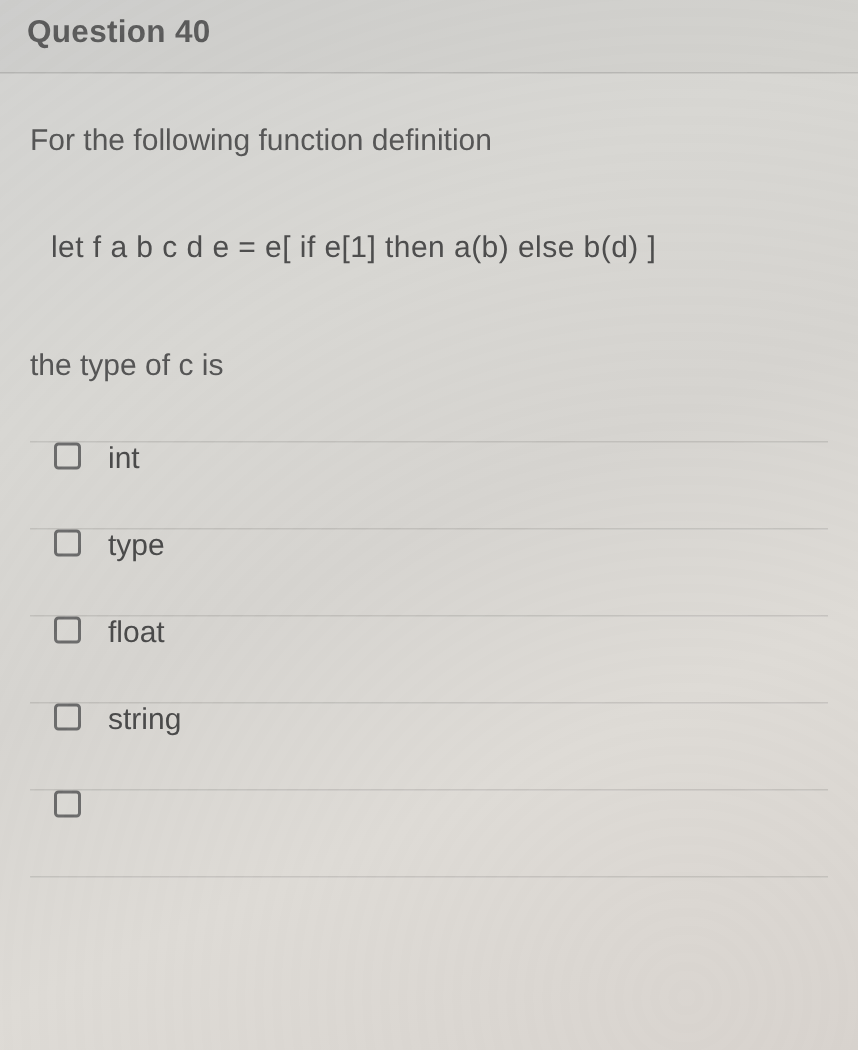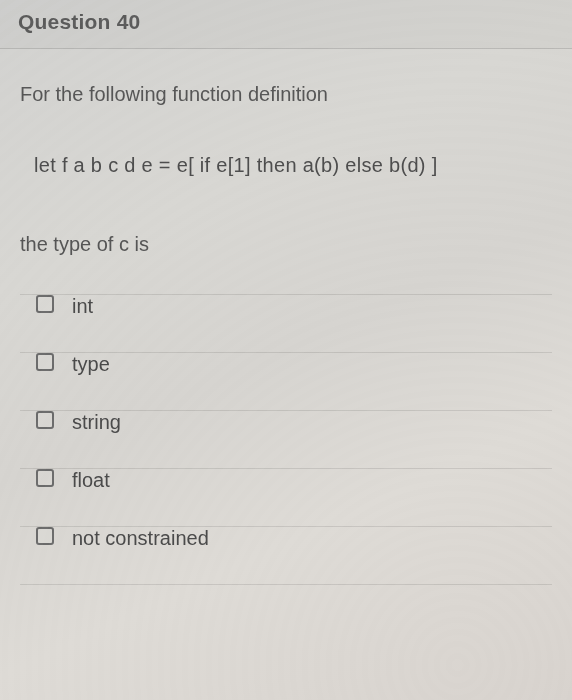--- a/index.html
+++ b/index.html
@@ -103,29 +103,28 @@
         <span class="opt-label">int</span>
       </label>
 
       <label class="option">
         <span class="cb"></span>
         <span class="opt-label">type</span>
       </label>
 
       <label class="option">
         <span class="cb"></span>
+        <span class="opt-label">float</span>
+      </label>
+
+      <label class="option">
+        <span class="cb"></span>
         <span class="opt-label">string</span>
       </label>
 
       <label class="option">
         <span class="cb"></span>
-        <span class="opt-label">float</span>
-      </label>
-
-      <label class="option">
-        <span class="cb"></span>
-        <span class="opt-label">not constrained</span>
       </label>
 
     </div>
   </div>
 
 </div>
 
 </body></html>

